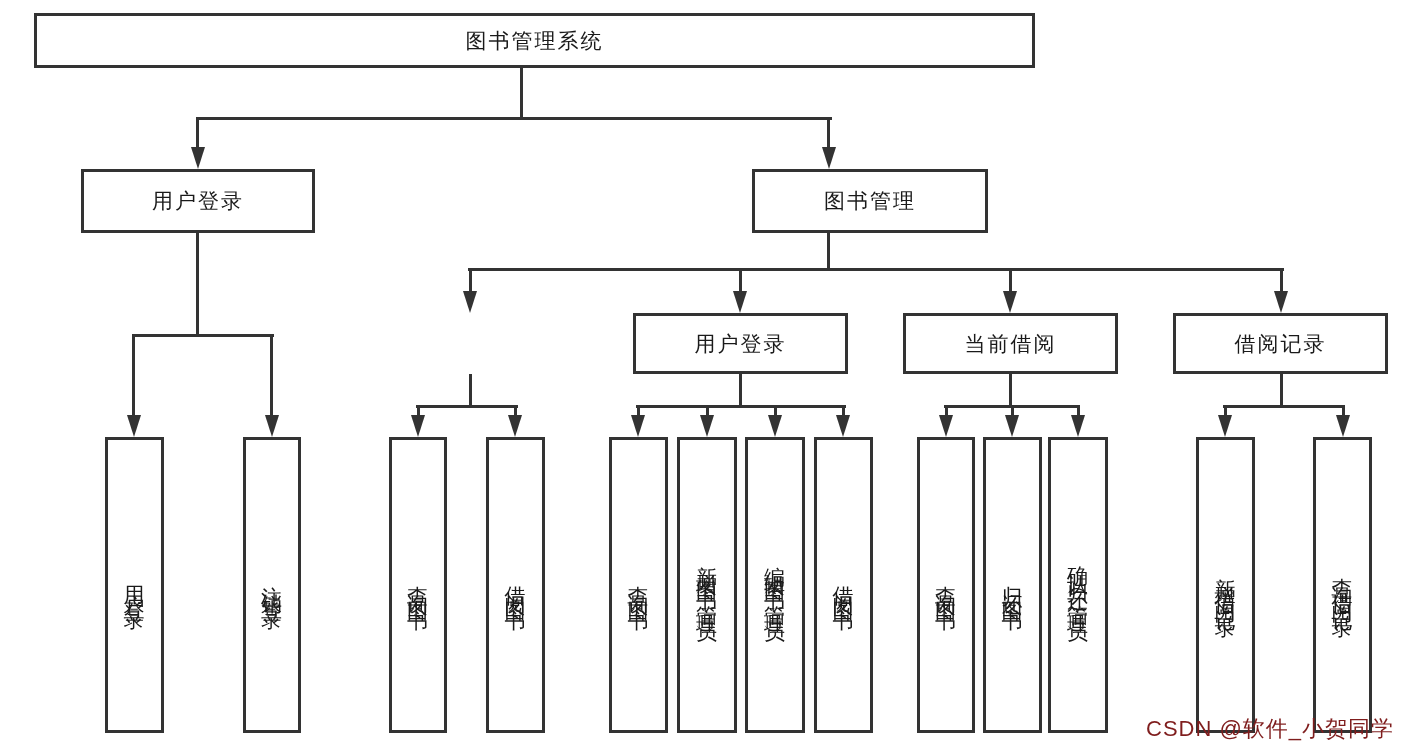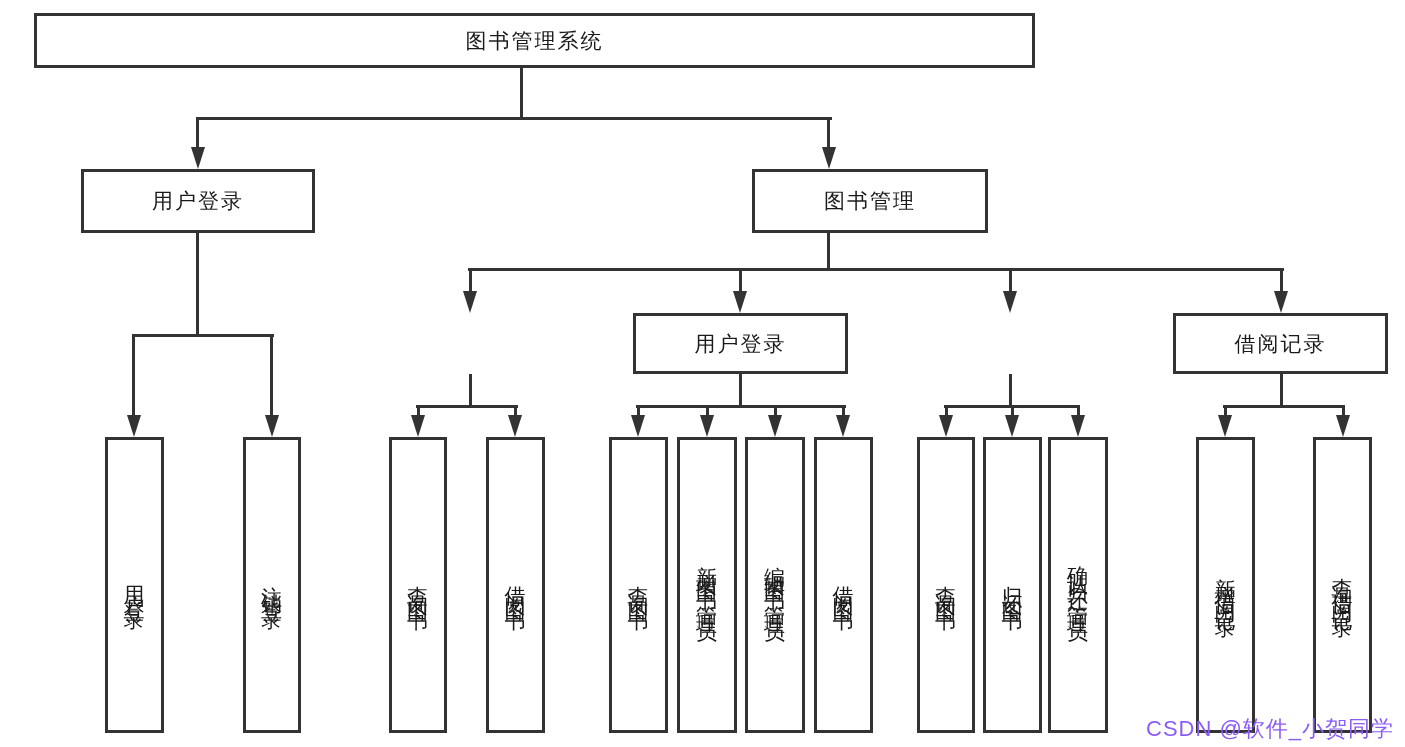--- a/index.html
+++ b/index.html
@@ -34,21 +34,21 @@
   .arr{
     position:absolute;width:0;height:0;
     border-left:7px solid transparent;
     border-right:7px solid transparent;
     border-top:22px solid #333;
   }
   .watermark{
     position:absolute;
     left:1146px;top:714px;
     font-size:22px;
-    color:#8b5cf6;
+    color:#7f1d1d;
     letter-spacing:1px;
     z-index:9;
     white-space:nowrap;
   }
 </style>
 </head>
 <body>
 
 <div id="canvas">
 
@@ -58,20 +58,23 @@
 
   <div class="box" style="left:81px;top:169px;width:234px;height:64px">
     <span>用户登录</span>
   </div>
   <div class="box" style="left:752px;top:169px;width:236px;height:64px">
     <span>图书管理</span>
   </div>
 
   <div class="box" style="left:633px;top:313px;width:215px;height:61px">
     <span>用户登录</span>
+  </div>
+  <div class="box" style="left:903px;top:313px;width:215px;height:61px">
+    <span>当前借阅</span>
   </div>
   <div class="box" style="left:1173px;top:313px;width:215px;height:61px">
     <span>借阅记录</span>
   </div>
 
   <div class="box vert" style="left:105px;top:437px;width:59px;height:296px">
     <span>用户登录</span>
   </div>
   <div class="box vert" style="left:243px;top:437px;width:58px;height:296px">
     <span>注销登录</span>

